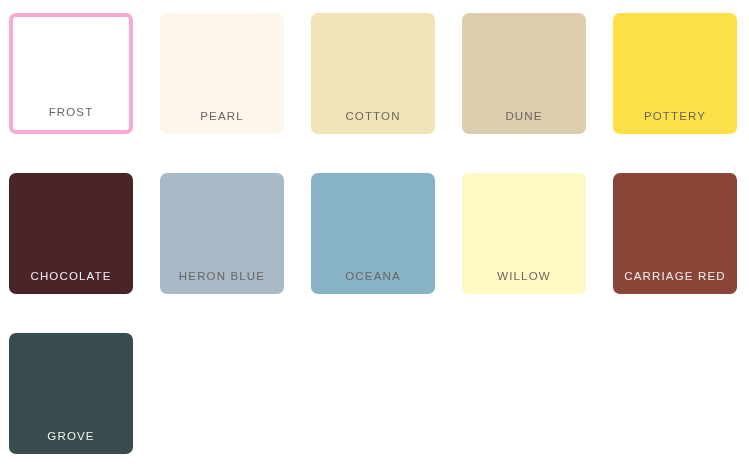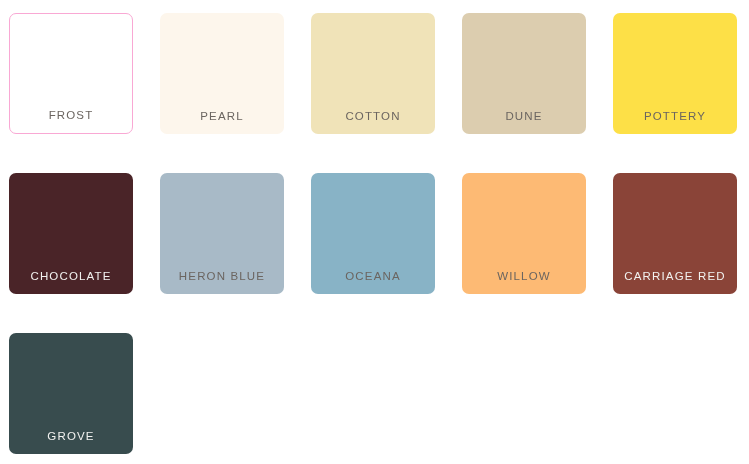--- a/index.html
+++ b/index.html
@@ -27,21 +27,21 @@
 
   .swatch {
     position: relative;
     border-radius: 7px;
     box-sizing: border-box;
     overflow: hidden;
     cursor: pointer;
   }
 
   .swatch.is-selected {
-    border: 1px solid #f9a8d4;
+    border: 4px solid #f9a8d4;
     background-clip: padding-box;
     text-decoration: underline;
   }
 
   .swatch-label {
     position: absolute;
     left: 0;
     right: 0;
     bottom: 11px;
     text-align: center;
@@ -81,21 +81,21 @@
     </div>
     <div class="swatch" style="background: rgb(74, 36, 40); padding-left: 48px;">
       <span class="swatch-label on-dark">CHOCOLATE</span>
     </div>
     <div class="swatch" style="background: rgb(168, 186, 199);">
       <span class="swatch-label on-light">HERON BLUE</span>
     </div>
     <div class="swatch" style="background: rgb(136, 179, 198);">
       <span class="swatch-label on-light">OCEANA</span>
     </div>
-    <div class="swatch" style="background: #fdba74;">
+    <div class="swatch" style="background: #fef9c3;">
       <span class="swatch-label on-light">WILLOW</span>
     </div>
     <div class="swatch" style="background: rgb(138, 68, 56);">
       <span class="swatch-label on-dark">CARRIAGE RED</span>
     </div>
     <div class="swatch" style="background: rgb(56, 76, 78);">
       <span class="swatch-label on-dark">GROVE</span>
     </div>
   </div>
 

